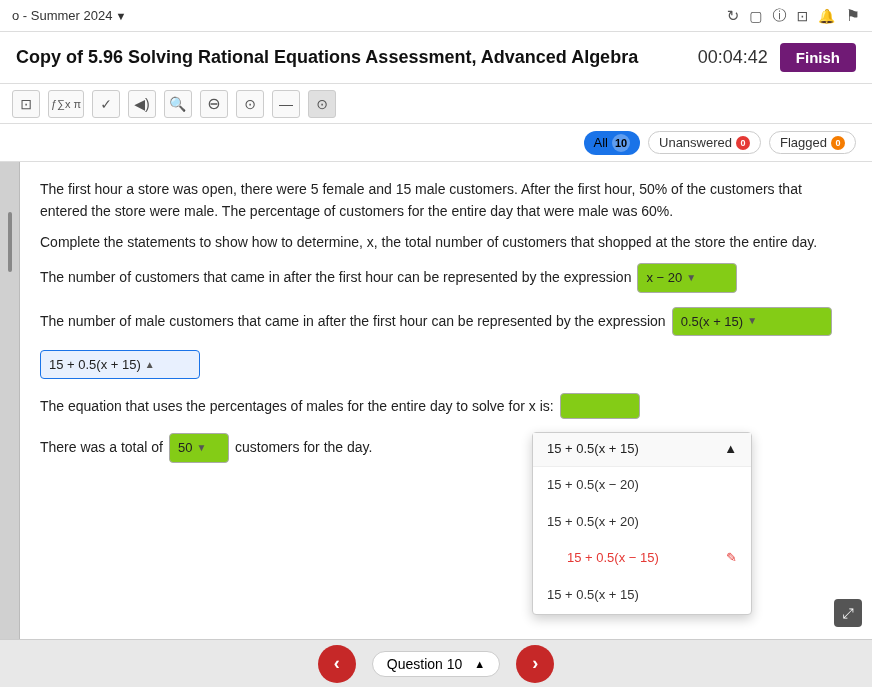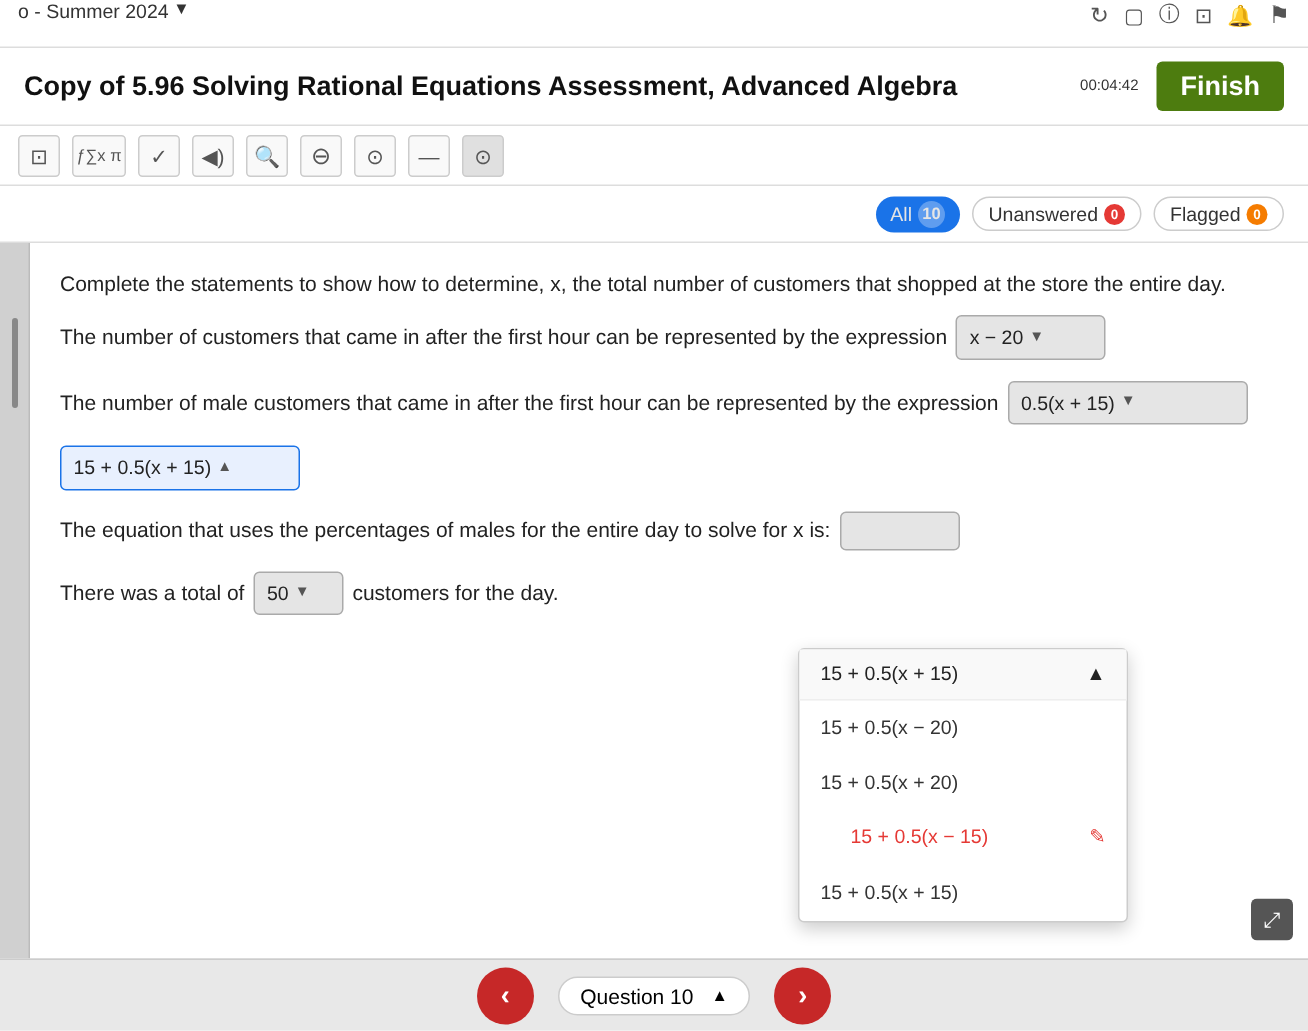--- a/index.html
+++ b/index.html
@@ -2,46 +2,46 @@
 <html><head>
   <meta charset="utf-8">
   <style>
     * { box-sizing: border-box; margin: 0; padding: 0; }
     body { font-family: Arial, sans-serif; background: #e8e8e8; width: 872px; height: 687px; overflow: hidden; position: relative; }
 
     .top-bar {
       background: #fff;
       height: 32px;
       display: flex;
-      align-items: flex-start;
+      align-items: center;
       padding: 0 12px;
       border-bottom: 1px solid #ddd;
       font-size: 13px;
       color: #333;
     }
 
     .header-bar {
       background: #fff;
       height: 52px;
       display: flex;
       align-items: center;
       justify-content: space-between;
       padding: 0 16px;
       border-bottom: 1px solid #ddd;
     }
     .header-title { font-size: 18px; font-weight: bold; color: #111; flex: 1; }
     .header-right { display: flex; align-items: center; gap: 12px; }
-    .timer { font-size: 10px; color: #333; font-weight: 500; }
+    .timer { font-size: 18px; color: #333; font-weight: 500; }
     .finish-btn {
-      background: #4d7c0f;
+      background: #701a75;
       color: #fff;
       border: none;
       border-radius: 4px;
       padding: 6px 16px;
-      font-size: 18px;
+      font-size: 15px;
       font-weight: bold;
       cursor: pointer;
     }
 
     .toolbar {
       background: #fff;
       height: 40px;
       display: flex;
       align-items: center;
       padding: 0 12px;
@@ -71,21 +71,21 @@
       justify-content: flex-end;
     }
     .filter-badge {
       display: flex; align-items: center; gap: 4px;
       border-radius: 12px;
       padding: 3px 10px;
       font-size: 13px;
       font-weight: 500;
       cursor: pointer;
     }
-    .badge-all { background: #1a73e8; color: #e5e5e5; }
+    .badge-all { background: #1a73e8; color: #000000; }
     .badge-count {
       background: rgba(255,255,255,0.3);
       border-radius: 50%;
       width: 18px; height: 18px;
       display: flex; align-items: center; justify-content: center;
       font-size: 11px;
       font-weight: bold;
     }
     .badge-unanswered { background: #fff; color: #333; border: 1px solid #ccc; }
     .badge-unanswered .dot { width: 14px; height: 14px; border-radius: 50%; background: #e53935; display: flex; align-items: center; justify-content: center; color: #fff; font-size: 9px; font-weight: bold; }
@@ -136,21 +136,21 @@
       gap: 6px;
       line-height: 1.8;
     }
 
     .dropdown-inline {
       display: inline-flex;
       align-items: center;
       border: 1px solid #aaa;
       border-radius: 4px;
       padding: 2px 8px;
-      background: #e5e5e5;
+      background: #84cc16;
       font-size: 13px;
       cursor: pointer;
       min-width: 100px;
       gap: 4px;
     }
     .dropdown-inline .arrow { font-size: 10px; color: #555; }
 
     .dropdown-inline-wide {
       min-width: 160px;
     }
@@ -283,20 +283,21 @@
     <span class="dot" style="background:#f57c00;">0</span>
   </div>
 </div>
 
 <div class="main-layout">
   <div class="sidebar">
     <div class="sidebar-line"></div>
   </div>
   <div class="content-area">
     <div class="question-text">
+      <p>The first hour a store was open, there were 5 female and 15 male customers. After the first hour, 50% of the customers that entered the store were male. The percentage of customers for the entire day that were male was 60%.</p>
       <p>Complete the statements to show how to determine, x, the total number of customers that shopped at the store the entire day.</p>
     </div>
 
     <div class="answer-row">
       <span>The number of customers that came in after the first hour can be represented by the expression</span>
       <div class="dropdown-inline">
         <span>x − 20</span>
         <span class="arrow">▼</span>
       </div>
     </div>

